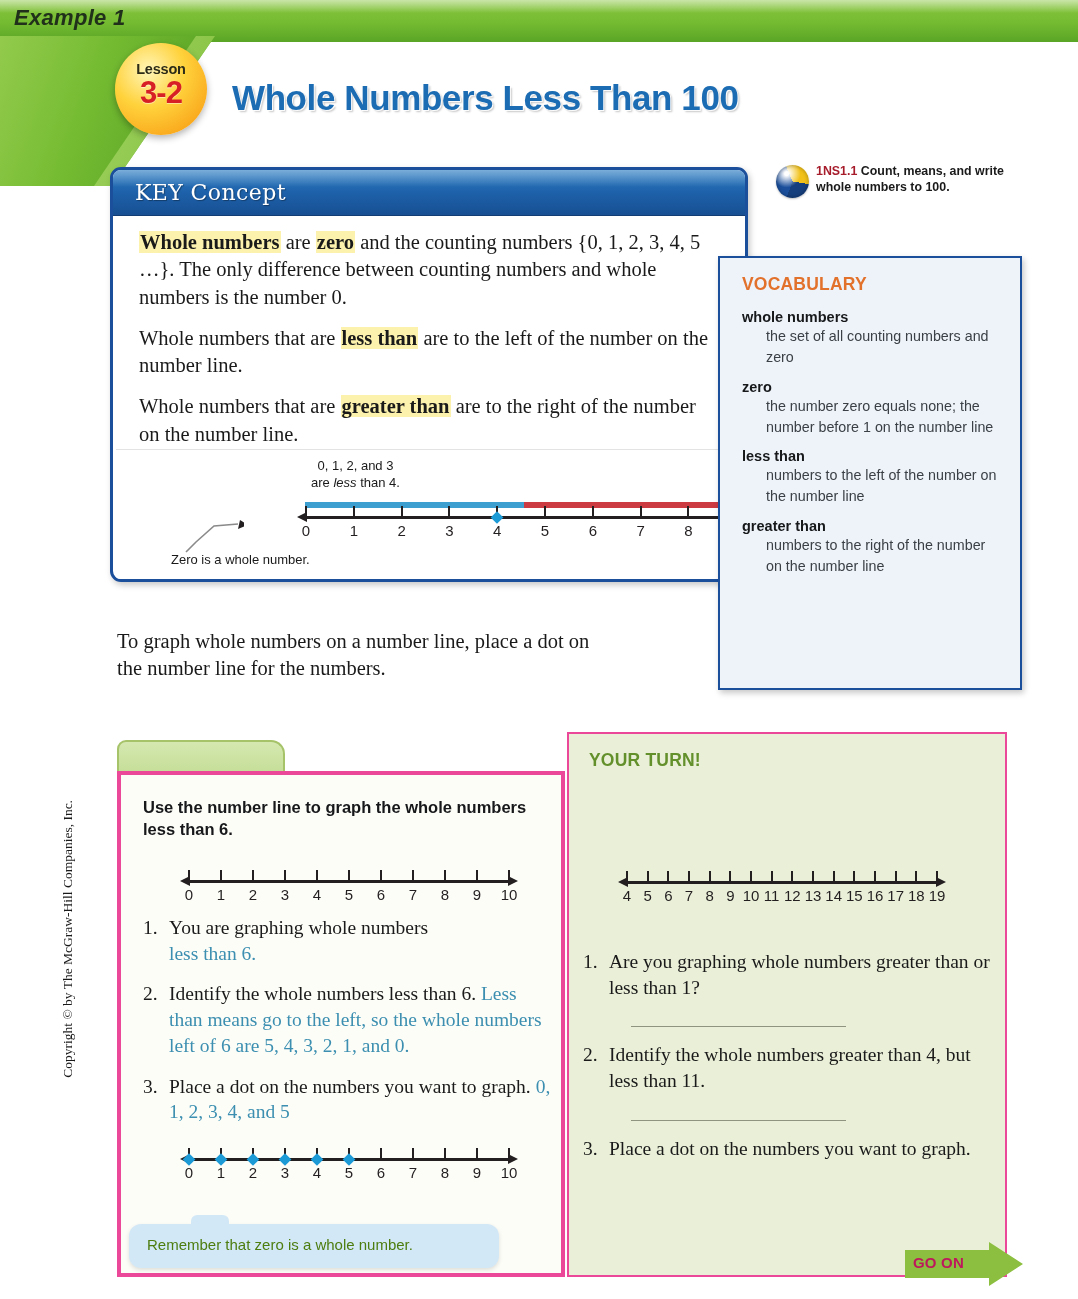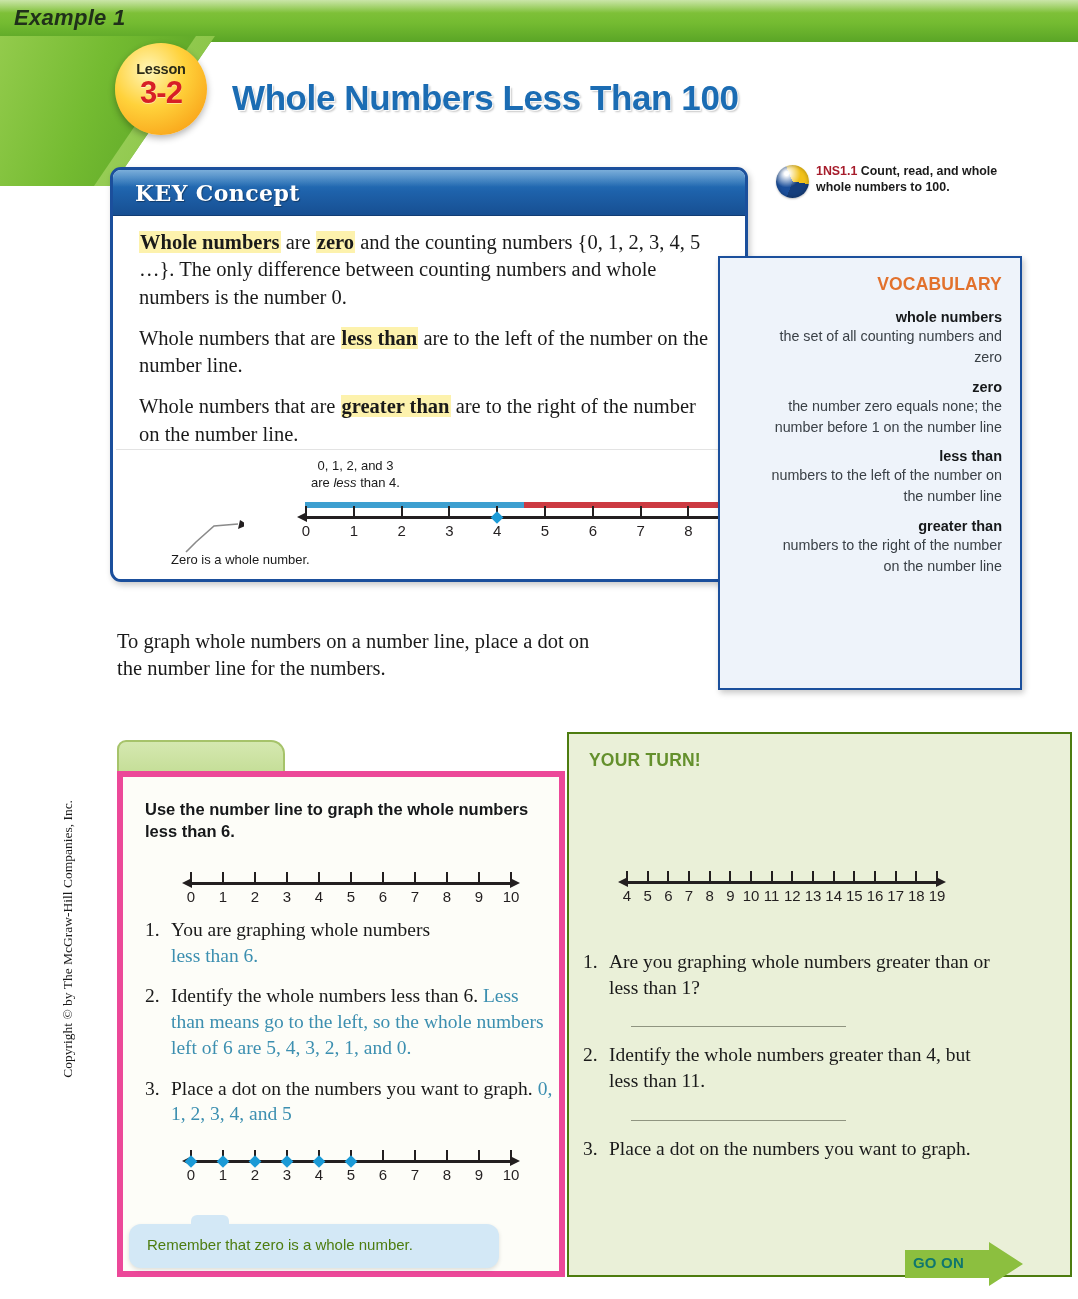--- a/index.html
+++ b/index.html
@@ -92,21 +92,21 @@
     background: linear-gradient(180deg, #2f7fc4 0%, #1e62ab 48%, #174f92 100%);
     border-bottom: 1px solid #123d74;
     position: relative;
   }
   #key-concept-header::after {
     content: ""; position: absolute; left: 0; top: 0; right: 0; height: 17px;
     background: linear-gradient(180deg, rgba(255,255,255,.36), rgba(255,255,255,0));
   }
   #key-concept-header-text {
     position: absolute; left: 22px; top: 10px;
-    font-family: "DejaVu Serif", serif; font-size: 22px; font-weight: bold;
+    font-family: "DejaVu Serif", serif; font-size: 22px; font-weight: normal;
     color: #ffffff; letter-spacing: .4px;
     text-shadow: 1px 1px 1px rgba(0,0,0,.35);
   }
   #key-concept-body { padding: 13px 26px 0 26px; }
   #key-concept-body p {
     margin: 0 0 14px 0;
     font-size: 20.5px; line-height: 1.33; color: #1a1a1a;
   }
   .hl { background: #fdf2ad; font-weight: bold; padding: 0 1px; }
 
@@ -158,21 +158,20 @@
     position: absolute; width: 9px; height: 9px; background: #1b9ad6;
     top: -3px; transform: translateX(-50%) rotate(45deg);
   }
 
   
   #vocabulary {
     position: absolute; left: 718px; top: 256px; width: 304px; height: 434px;
     background: #eef3fa; border: 2px solid #1b4f9c;
     box-shadow: 2px 3px 6px rgba(0,0,0,.22);
     padding: 16px 18px 0 22px;
-    text-align: right;
   }
   #vocabulary-title {
     font-family: "Liberation Sans", sans-serif;
     font-size: 17.5px; font-weight: bold; color: #e2712c; letter-spacing: .2px;
     margin-bottom: 14px;
   }
   .vocab-entry { margin-bottom: 10px; }
   .vocab-term {
     font-family: "Liberation Sans", sans-serif;
     font-size: 14.5px; font-weight: bold; color: #16181a; margin-bottom: 1px;
@@ -184,21 +183,21 @@
 
   
   #intro-text {
     position: absolute; left: 117px; top: 628px; width: 500px;
     font-size: 20.5px; line-height: 1.33; color: #1a1a1a;
   }
 
   
   #example-panel {
     position: absolute; left: 117px; top: 771px; width: 448px; height: 506px;
-    background: #fdfdf8; border: 6px solid #ec4899; text-decoration: underline;
+    background: #fdfdf8; border: 4px solid #ec4899; text-decoration: underline;
   }
   #example-tab {
     position: absolute; left: 117px; top: 740px; width: 168px; height: 36px;
     background: linear-gradient(180deg, #d5e8b0 0%, #c3dd95 100%);
     border: 2px solid #a6c36a; border-bottom: none;
     border-radius: 9px 14px 0 0;
   }
   #example-tab-text {
     position: absolute; left: 14px; top: 5px;
     font-family: "Liberation Sans", sans-serif;
@@ -234,22 +233,22 @@
     position: absolute; left: 62px; top: -9px; width: 38px; height: 12px;
     background: #d3e8f6; border-radius: 6px 6px 0 0;
   }
   #remember-bubble-text {
     position: absolute; left: 18px; top: 12px;
     font-family: "Liberation Sans", sans-serif; font-size: 15px; color: #4d7c0f;
   }
 
   
   #yourturn-panel {
-    position: absolute; left: 567px; top: 732px; width: 505px; height: 545px;
-    background: #eaf0d8; border: 2px solid #4d7c0f;
+    position: absolute; left: 567px; top: 732px; width: 440px; height: 545px;
+    background: #eaf0d8; border: 2px solid #ec4899;
   }
   #yourturn-title {
     position: absolute; left: 20px; top: 16px;
     font-family: "Liberation Sans", sans-serif;
     font-size: 17.5px; font-weight: bold; color: #64902c; letter-spacing: .2px;
   }
   #yourturn-prompt { position: absolute; left: 20px; top: 58px; width: 418px; }
   #yourturn-steps { position: absolute; left: 14px; top: 215px; width: 420px; }
   .answer-line {
     width: 215px; height: 0; border-top: 1.5px solid #8f9480;
@@ -261,21 +260,21 @@
     position: absolute; left: 905px; top: 1242px; width: 118px; height: 44px;
   }
   #go-on-shape {
     position: absolute; left: 0; top: 0; width: 118px; height: 44px;
     background: #8cbf3f;
     clip-path: polygon(0 8px, 84px 8px, 84px 0, 118px 22px, 84px 44px, 84px 36px, 0 36px);
   }
   #go-on-text {
     position: absolute; left: 8px; top: 12px;
     font-family: "Liberation Sans", sans-serif;
-    font-size: 15px; font-weight: bold; color: #0f766e; letter-spacing: .2px;
+    font-size: 15px; font-weight: bold; color: #be185d; letter-spacing: .2px;
   }
 
   
   #copyright {
     position: absolute; left: 60px; top: 800px;
     transform-origin: left top; transform: rotate(-90deg) translateX(-100%);
     font-family: "Liberation Serif", serif; font-size: 13.5px; color: #1a1a1a;
     white-space: nowrap;
   }
 </style>
@@ -292,21 +291,21 @@
   <span class="lbl">Lesson</span>
   <span class="num">3-2</span>
 </div>
 
 <div id="page-title">Whole Numbers Less Than 100</div>
 
 <div id="standard-callout">
   <div id="standard-ball"></div>
   <div id="standard-text">
     <span class="code">1NS1.1</span>
-    <span>Count, read, and whole whole numbers to 100.</span>
+    <span>Count, means, and write whole numbers to 100.</span>
   </div>
 </div>
 
 <div id="key-concept">
   <div id="key-concept-header">
     <div id="key-concept-header-text">KEY Concept</div>
   </div>
   <div id="key-concept-body">
     <p>
       <span class="hl">Whole numbers</span><span> are </span><span class="hl">zero</span><span> and the counting numbers {0, 1, 2, 3, 4, 5 …}. The only difference between counting numbers and whole numbers is the number 0.</span>

